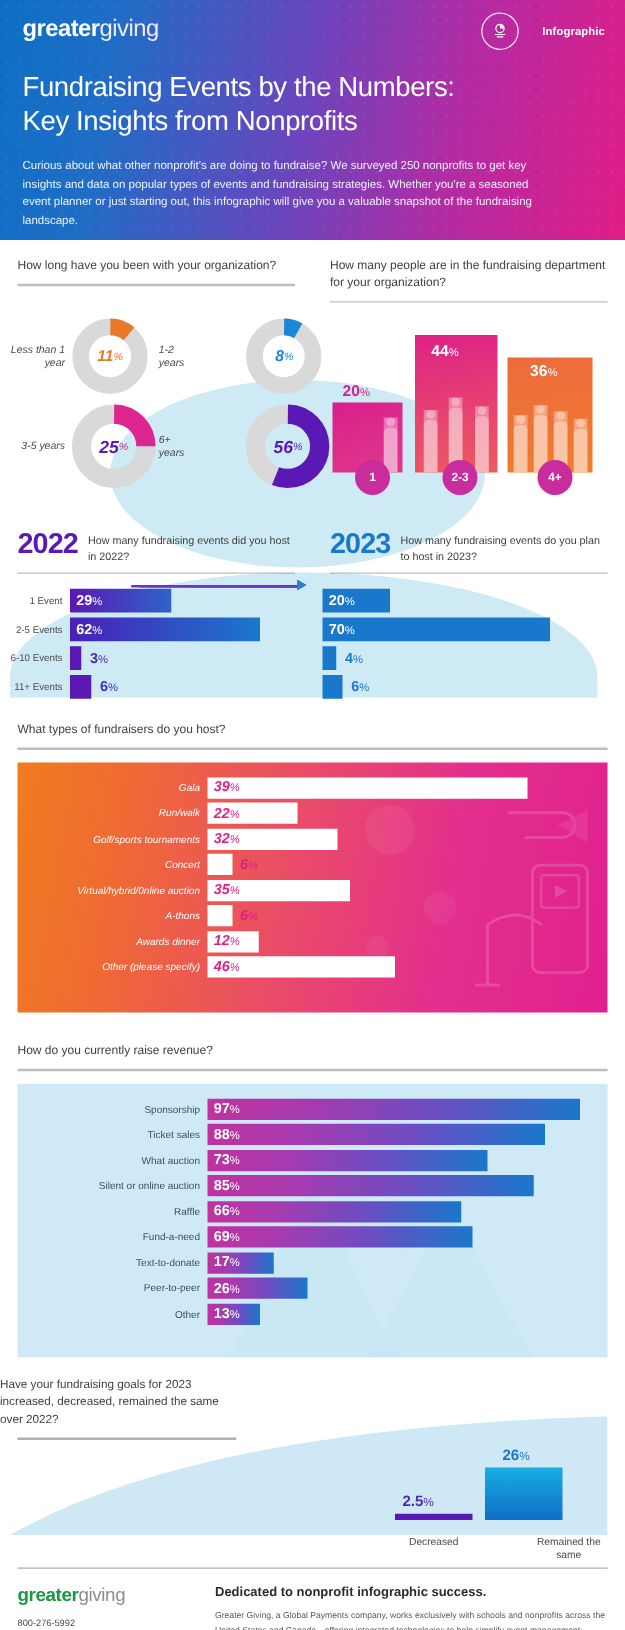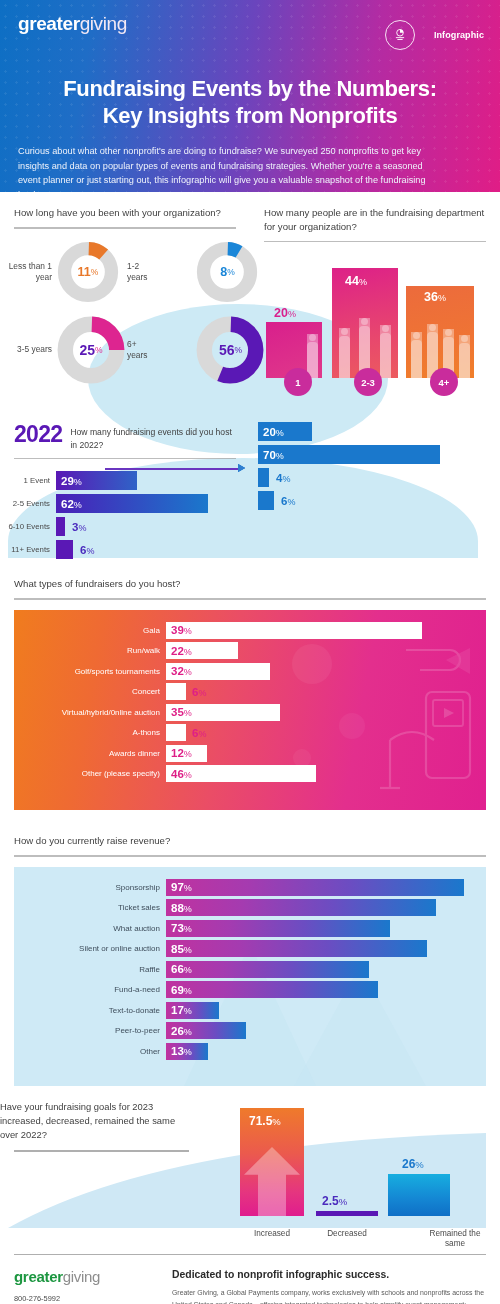--- a/index.html
+++ b/index.html
@@ -23,32 +23,32 @@
     position: absolute; inset: 0;
     background-image: radial-gradient(circle, rgba(255,255,255,0.10) 1px, transparent 1.2px);
     background-size: 11px 11px;
     opacity: .75;
   }
   .hero-inner { position: relative; padding: 14px 18px 0 18px; }
   .logo-top { font-size: 19px; letter-spacing: -0.4px; line-height: 1; }
   .logo-top .b { font-weight: 700; color: #fff; }
   .logo-top .n { font-weight: 400; color: #f2e9f5; }
   .badge {
-    position: absolute; top: 20px; right: 16px;
+    position: absolute; top: 10px; right: 16px;
     display: flex; align-items: center; gap: 19px;
   }
   .badge-circle {
     width: 30px; height: 30px; border-radius: 50%;
     border: 1.3px solid rgba(255,255,255,.85);
     display: flex; align-items: center; justify-content: center;
   }
   .badge-txt { color: #fff; font-size: 9px; font-weight: 700; letter-spacing: .1px; }
   .hero h1 {
-    color: #fff; font-size: 22px; line-height: 1.22; font-weight: 700;
-    margin-top: 43px; letter-spacing: -0.3px; text-align: center;
+    color: #fff; font-size: 22px; line-height: 1.22; font-weight: 400;
+    margin-top: 24px; letter-spacing: -0.3px;
   }
   .hero p {
     color: #eef2fb; font-size: 9.2px; line-height: 1.62; margin-top: 14px;
     max-width: 420px; font-weight: 400;
   }
 
   
   .sec { padding: 0 14px; position: relative; }
   .sec-title {
     font-size: 9.6px; line-height: 1.45; color: #3f3f3f;
@@ -60,21 +60,21 @@
   .two-col { display: flex; position: relative; }
   .col { width: 250px; position: relative; }
   .col-pad { padding: 0 14px; }
   .blue-blob {
     position: absolute;
     background: #cdeaf5;
     border-radius: 50% 50% 0 0 / 60% 60% 0 0;
     z-index: 0;
   }
   .donut-grid { position: relative; z-index: 2; padding-top: 12px; }
-  .donut-row { display: flex; align-items: flex-start; height: 75px; }
+  .donut-row { display: flex; align-items: flex-end; height: 75px; font-style: italic; }
   .donut-cell { display: flex; align-items: center; width: 50%; }
   .donut-cell.rt { justify-content: flex-start; gap: 46px; }
   .dlabel {
     font-size: 8.4px; color: #4a4a4a; text-align: right;
     width: 52px; line-height: 1.3; margin-right: 5px;
   }
   .dlabel.l2 { text-align: left; width: 48px; margin-right: 3px; margin-left: 2px;}
   .donut { position: relative; width: 62px; height: 62px; }
   .donut.big { width: 68px; height: 68px; }
   .donut svg { display: block; }
@@ -383,20 +383,27 @@
           <div class="ybar" style="width:17px;background:#5a18b5;">
             <span class="ybar-val out"><span>6</span><span class="pc">%</span></span>
           </div>
           <div class="arrow-line" style="left:112px;width:128px;background:#6a35c0;"></div>
           <div class="arrow-head" style="left:238px;border-left:7px solid #2f7fd0;"></div>
         </div>
       </div>
     </div>
 
     <div class="col">
+      <div class="col-pad">
+        <div class="year-head">
+          <div class="year-num" style="color:#1a78cc">2023</div>
+          <div class="year-q">How many fundraising events do you plan to host in 2023?</div>
+        </div>
+        <div class="rule"></div>
+      </div>
       <div class="ybars" style="padding-left:8px;">
         <div class="ybar-row">
           <div class="ybar" style="width:54px;background:#1a78cc;">
             <span class="ybar-val"><span>20</span><span class="pc">%</span></span>
           </div>
         </div>
         <div class="ybar-row">
           <div class="ybar" style="width:182px;background:#1a78cc;">
             <span class="ybar-val"><span>70</span><span class="pc">%</span></span>
           </div>
@@ -411,21 +418,21 @@
             <span class="ybar-val" style="color:#1a78cc;position:absolute;left:100%;padding-left:7px;"><span>6</span><span class="pc">%</span></span>
           </div>
         </div>
       </div>
     </div>
   </div>
 
   <div class="sec">
     <div class="sec-title">What types of fundraisers do you host?</div>
     <div class="rule"></div>
-    <div class="panel warm" style="padding:12px 8px 28px 0;">
+    <div class="panel warm" style="padding:12px 8px 28px 0;font-style:italic;">
       <svg style="position:absolute;right:0;bottom:0;width:200px;height:180px;opacity:.16" viewBox="0 0 200 180">
         <circle cx="26" cy="34" r="20" fill="#fff" opacity=".35"></circle>
         <circle cx="66" cy="96" r="13" fill="#fff" opacity=".3"></circle>
         <circle cx="16" cy="128" r="9" fill="#fff" opacity=".3"></circle>
         <rect x="140" y="62" width="44" height="86" rx="6" fill="none" stroke="#fff" stroke-width="2.2"></rect>
         <rect x="147" y="70" width="30" height="26" rx="2" fill="none" stroke="#fff" stroke-width="1.8"></rect>
         <polygon points="158,78 168,83 158,88" fill="#fff"></polygon>
         <path d="M104 110 q22 -16 44 0" fill="none" stroke="#fff" stroke-width="2.2"></path>
         <line x1="104" y1="110" x2="104" y2="158" stroke="#fff" stroke-width="2.2"></line>
         <line x1="94" y1="158" x2="114" y2="158" stroke="#fff" stroke-width="2.2"></line>
@@ -552,29 +559,20 @@
     </div>
   </div>
 
   <div class="goals">
     <svg style="position:absolute;left:8px;bottom:18px;width:478px;height:95px;" viewBox="0 0 478 95" preserveAspectRatio="none">
       <path d="M0 95 Q150 10 478 0 L478 95 Z" fill="#cfe8f5"></path>
     </svg>
     <div class="goals-q">Have your fundraising goals for 2023 increased, decreased, remained the same over 2022?</div>
     <div class="goals-rule"></div>
 
-    <div class="gbar" style="left:240px;width:64px;height:108px;">
-      <div class="gfill" style="background:linear-gradient(180deg,#ef7a2b 0%,#eb5a4d 42%,#e5357f 78%,#e01d8e 100%);">
-        <svg class="up-arrow" viewBox="0 0 64 72" preserveAspectRatio="none">
-          <polygon points="32,2 60,30 46,30 46,72 18,72 18,30 4,30" fill="rgba(255,255,255,.33)"></polygon>
-        </svg>
-      </div>
-      <div class="gval" style="top:6px;left:9px;color:#fff;"><span>71.5</span><span class="pc">%</span></div>
-      <div class="gcat" style="left:0;width:64px;bottom:-24px;">Increased</div>
-    </div>
 
     <div class="gbar" style="left:316px;width:62px;height:5px;">
       <div class="gfill" style="background:#5a18b5;"></div>
       <div class="gval" style="top:-17px;left:6px;color:#4b2bbd;"><span>2.5</span><span class="pc">%</span></div>
       <div class="gcat" style="left:0;width:62px;bottom:-24px;">Decreased</div>
     </div>
 
     <div class="gbar" style="left:388px;width:62px;height:42px;">
       <div class="gfill" style="background:linear-gradient(180deg,#17aee0 0%,#1486d3 60%,#0f6fc6 100%);"></div>
       <div class="gval" style="top:-17px;left:14px;color:#1a78cc;"><span>26</span><span class="pc">%</span></div>

